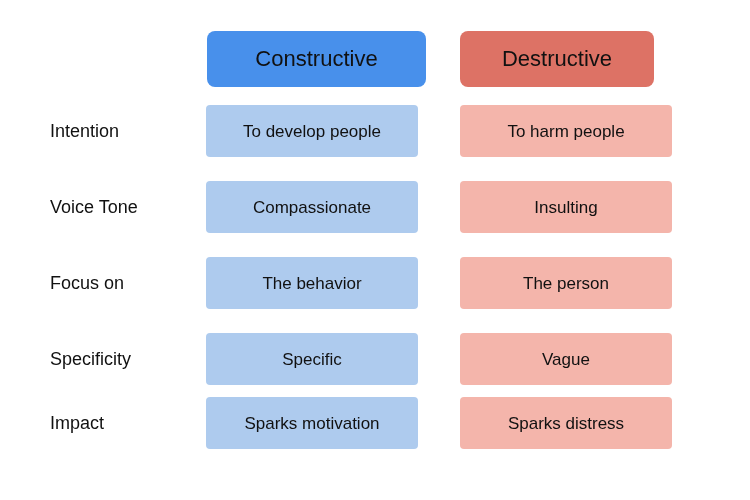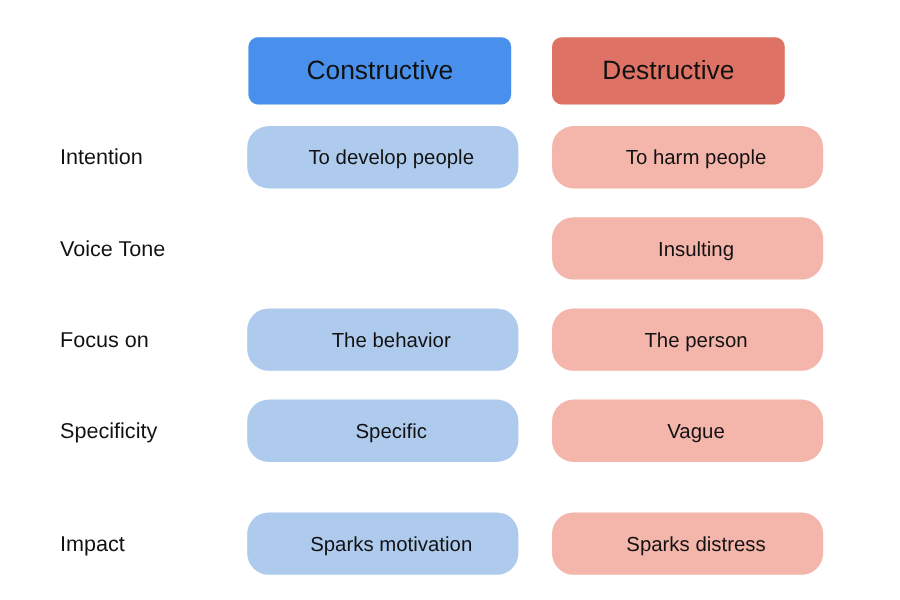--- a/index.html
+++ b/index.html
@@ -53,28 +53,27 @@
     height: 52px;
     line-height: 52px;
     font-size: 18px;
     white-space: nowrap;
   }
   .cell {
     position: absolute;
     top: 0;
     height: 52px;
     width: 212px;
-    border-radius: 18px;
+    border-radius: 4px;
     display: flex;
     align-items: center;
     justify-content: center;
     font-size: 17px;
     line-height: 1;
     white-space: nowrap;
-    padding-left: 14px;
   }
   .cell-constructive {
     left: 206px;
     background: var(--constructive-cell, #AECBEE);
   }
   .cell-destructive {
     left: 460px;
     background: var(--destructive-cell, #F4B5AB);
   }
 </style>
@@ -88,34 +87,35 @@
   <div class="hdr hdr-destructive">Destructive</div>
 
   <div class="row" style="top:105px">
     <span class="row-label">Intention</span>
     <div class="cell cell-constructive">To develop people</div>
     <div class="cell cell-destructive">To harm people</div>
   </div>
 
   <div class="row" style="top:181px">
     <span class="row-label">Voice Tone</span>
+    <div class="cell cell-constructive">Compassionate</div>
     <div class="cell cell-destructive">Insulting</div>
   </div>
 
   <div class="row" style="top:257px">
     <span class="row-label">Focus on</span>
     <div class="cell cell-constructive">The behavior</div>
     <div class="cell cell-destructive">The person</div>
   </div>
 
   <div class="row" style="top:333px">
     <span class="row-label">Specificity</span>
     <div class="cell cell-constructive">Specific</div>
     <div class="cell cell-destructive">Vague</div>
   </div>
 
-  <div class="row" style="top:427px">
+  <div class="row" style="top:397px">
     <span class="row-label">Impact</span>
     <div class="cell cell-constructive">Sparks motivation</div>
     <div class="cell cell-destructive">Sparks distress</div>
   </div>
 
 </div>
 
 </body></html>

